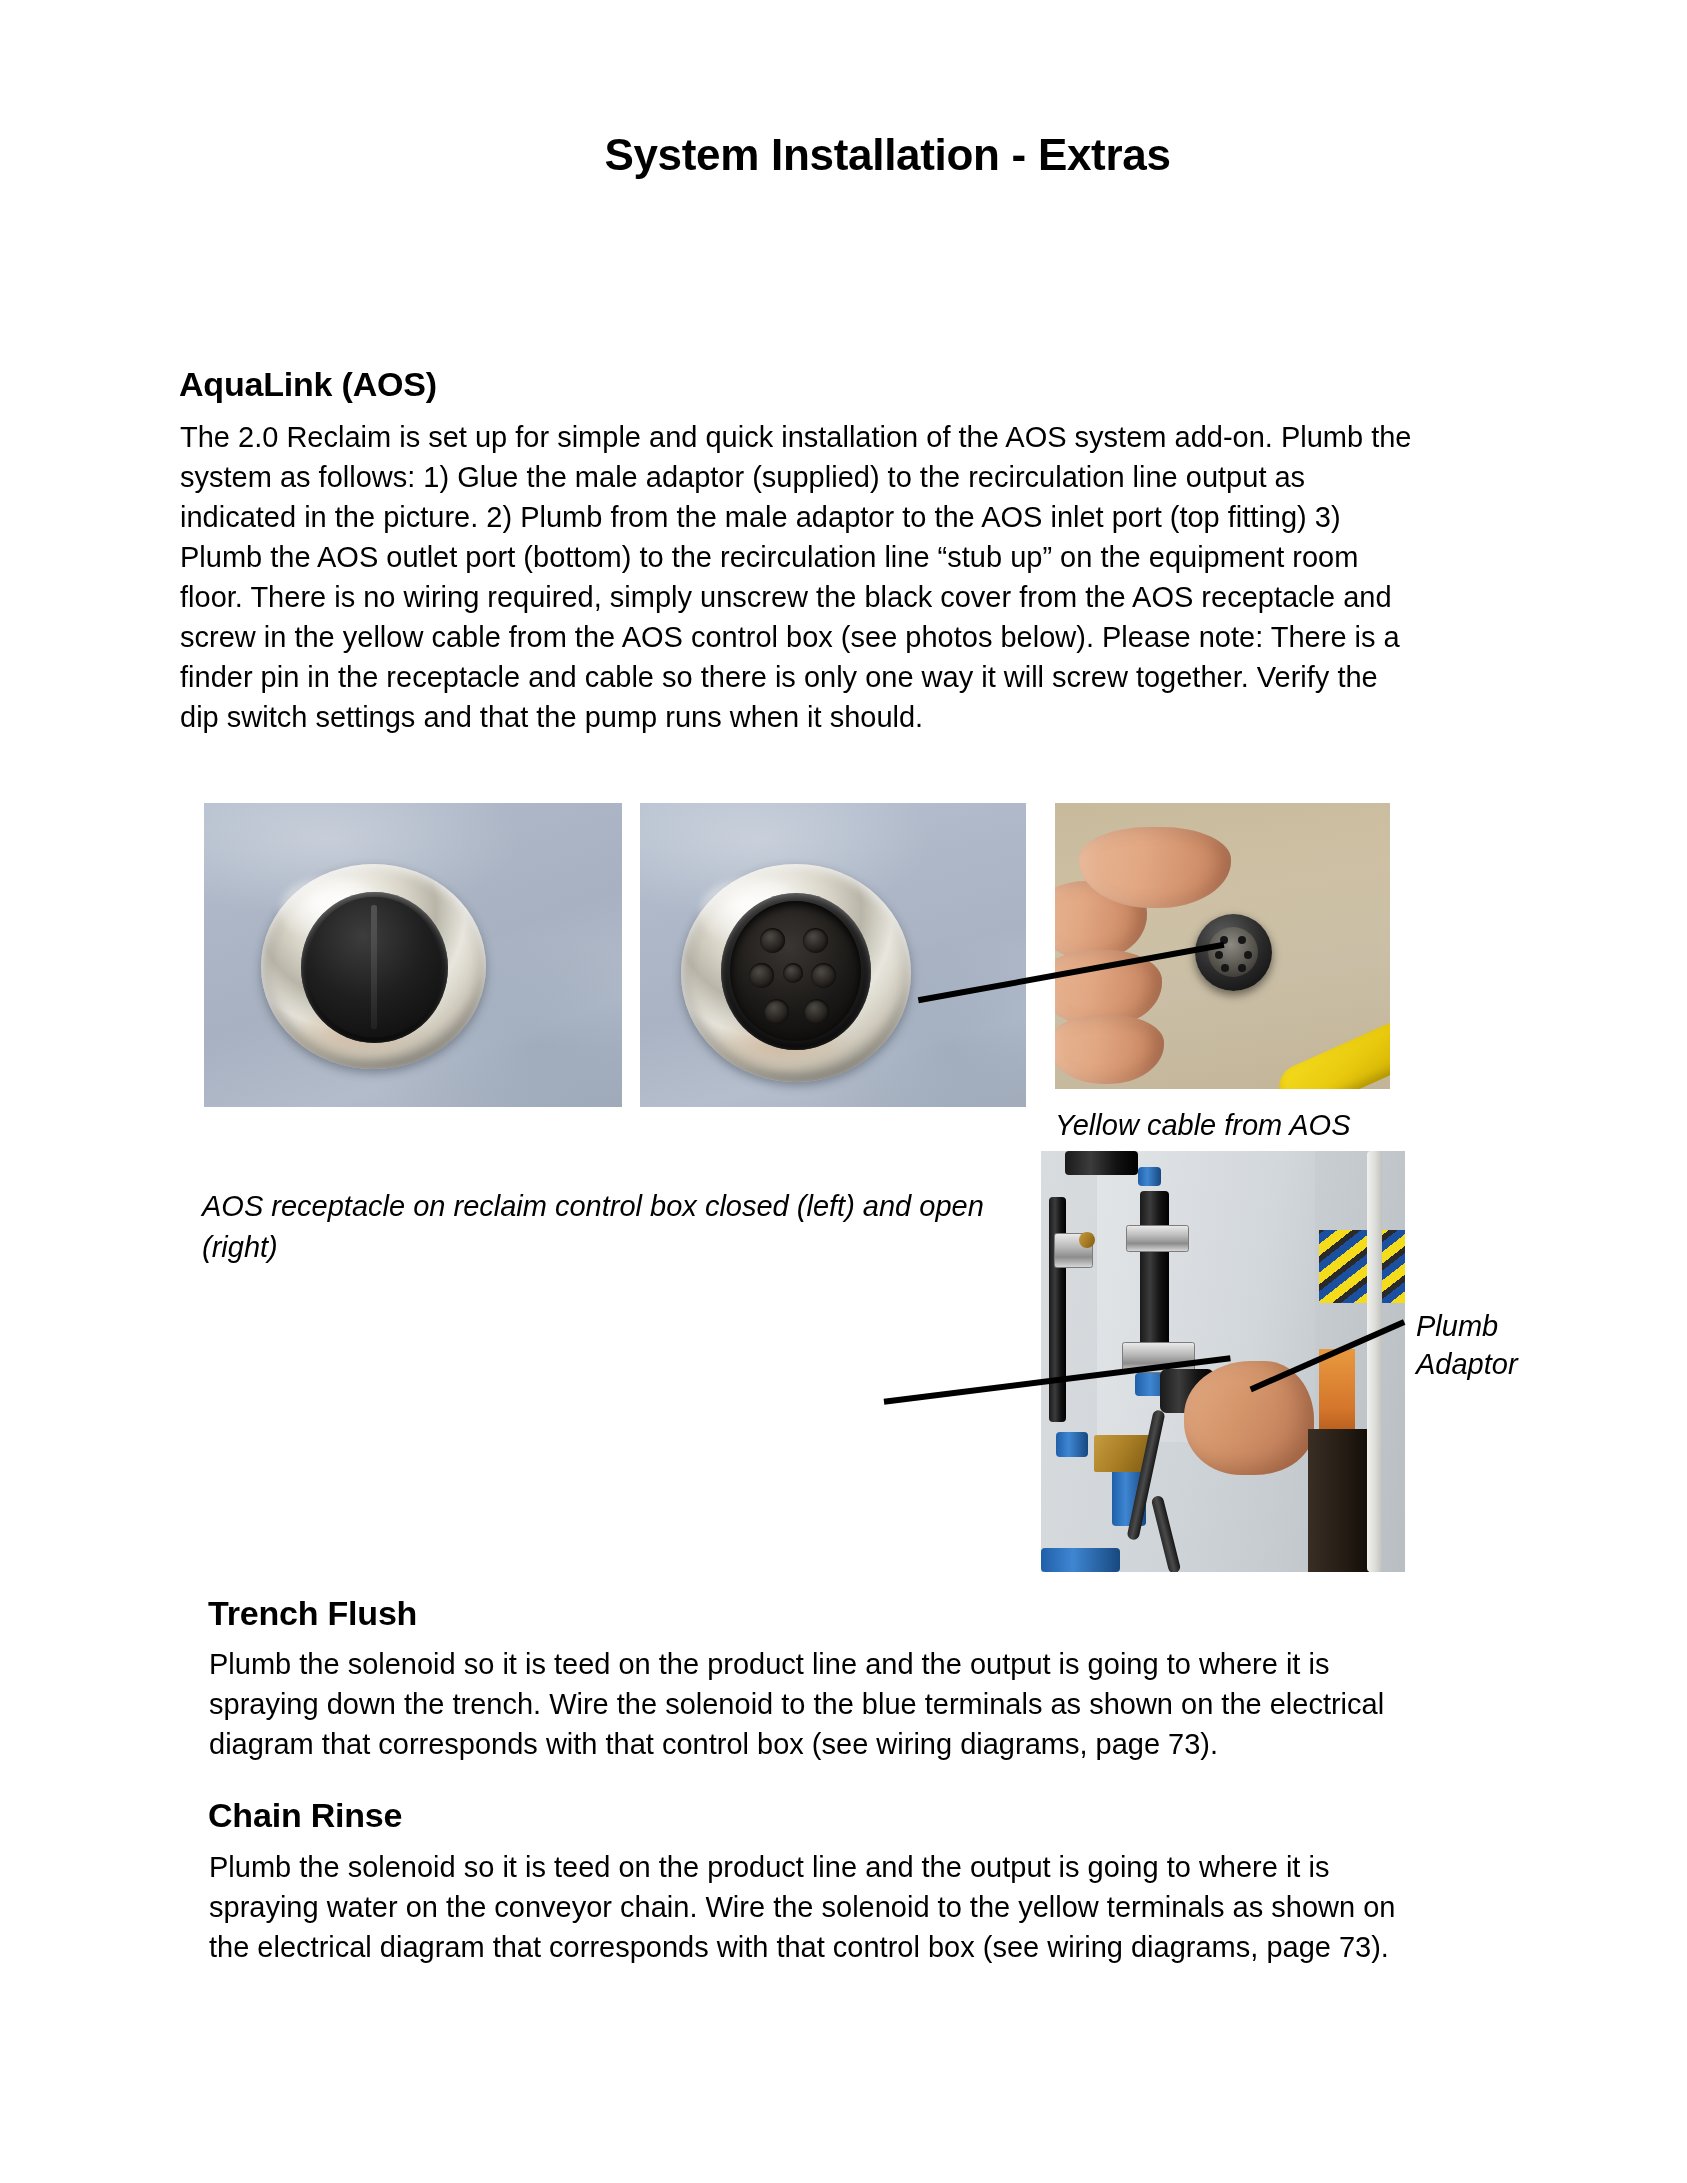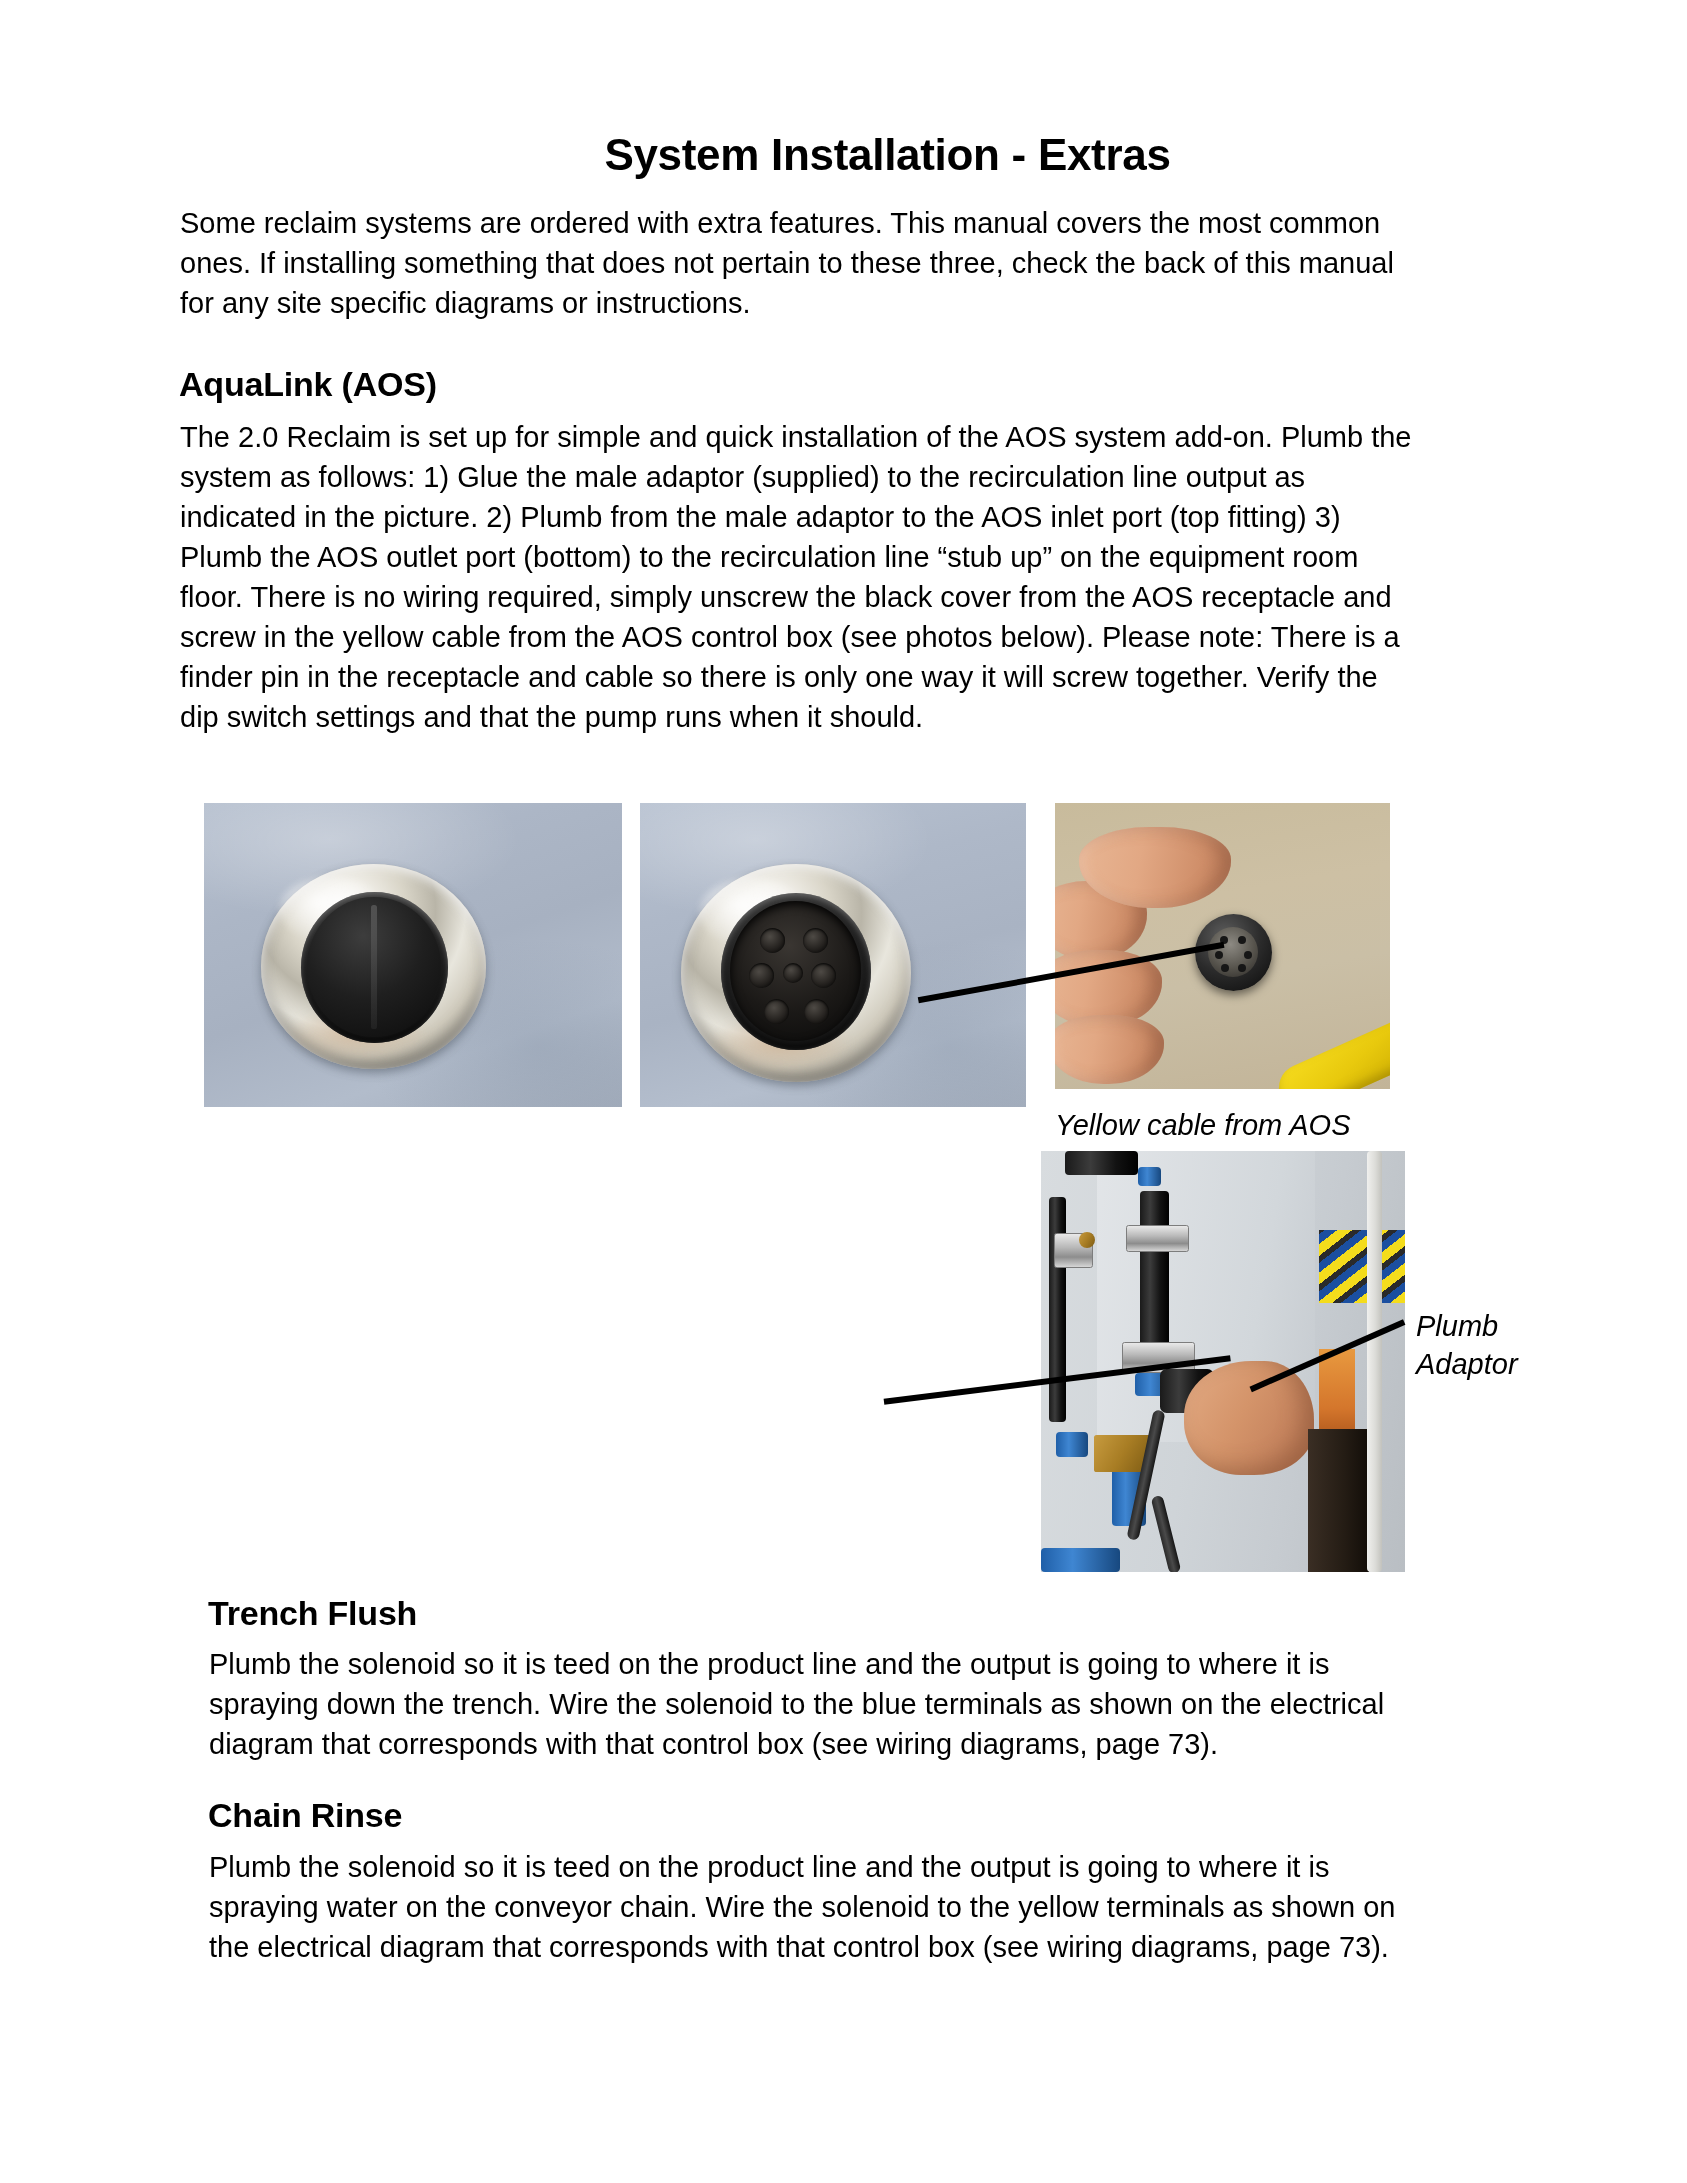--- a/index.html
+++ b/index.html
@@ -369,21 +369,20 @@
     font-weight: bold;
   }
 </style>
 </head>
 <body>
 
 <div class="page">
 
   <div class="doc-title">System Installation - Extras</div>
 
-  <div class="intro-para">Some reclaim systems are ordered with extra features. This manual covers the most common ones. If installing something that does not pertain to these three, check the back of this manual for any site specific diagrams or instructions.</div>
 
   <div class="h2-aqualink">AquaLink (AOS)</div>
 
   <div class="aqualink-para">The 2.0 Reclaim is set up for simple and quick installation of the AOS system add-on. Plumb the system as follows: 1) Glue the male adaptor (supplied) to the recirculation line output as indicated in the picture. 2) Plumb from the male adaptor to the AOS inlet port (top fitting) 3) Plumb the AOS outlet port (bottom) to the recirculation line “stub up” on the equipment room floor. There is no wiring required, simply unscrew the black cover from the AOS receptacle and screw in the yellow cable from the AOS control box (see photos below).  Please note: There is a finder pin in the receptacle and cable so there is only one way it will screw together.  Verify the dip switch settings and that the pump runs when it should.</div>
 
   <div class="photo photo-closed">
     <div class="panel-bg"></div>
     <div class="chrome-ring" style="left:57px; top:61px; width:225px; height:205px;"></div>
     <div class="inner-bezel" style="left:97px; top:89px; width:147px; height:151px;"></div>
     <div class="cover-cap" style="left:103px; top:94px; width:134px; height:140px;">
@@ -423,20 +422,21 @@
       <div class="plug-pin" style="left:30px; top:37px;"></div>
     </div>
   </div>
 
   <svg class="callout-svg" style="left:913px; top:926px; width:344px; height:93px;" viewBox="0 0 520 140">
     <line x1="8" y1="112" x2="470" y2="28" stroke="#000000" stroke-width="9"></line>
   </svg>
 
   <div class="italic-label label-yellow-cable">Yellow cable from AOS</div>
 
+  <div class="caption-recept">AOS receptacle on reclaim control box closed (left) and open (right)</div>
 
   <div class="photo photo-plumbing">
     <div class="wall-bg"></div>
 
     <div class="wall-panel" style="left:99px; top:4px; width:139px; height:50px;"></div>
     <div class="wall-panel" style="left:56px; top:0px; width:218px; height:291px; background:linear-gradient(100deg,#e2e5e8 0%,#d2d7db 70%,#c6cbd0 100%); border:none;"></div>
 
     <div class="pipe-v pipe-black" style="left:99px; top:40px; width:29px; height:192px;"></div>
     <div class="pipe-v pipe-black" style="left:8px; top:46px; width:17px; height:225px;"></div>
     <div class="pipe-v pipe-black" style="left:24px; top:0px; width:73px; height:24px;"></div>

